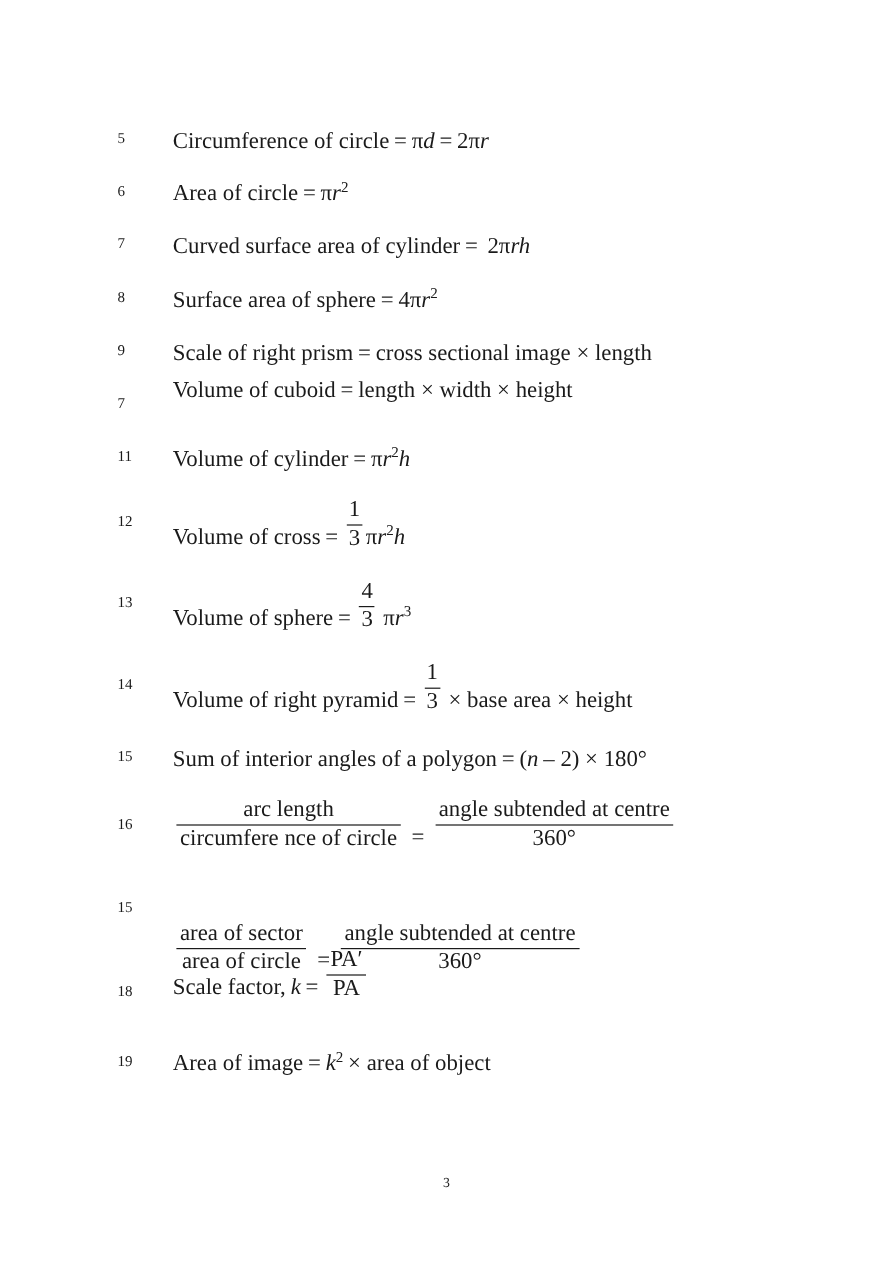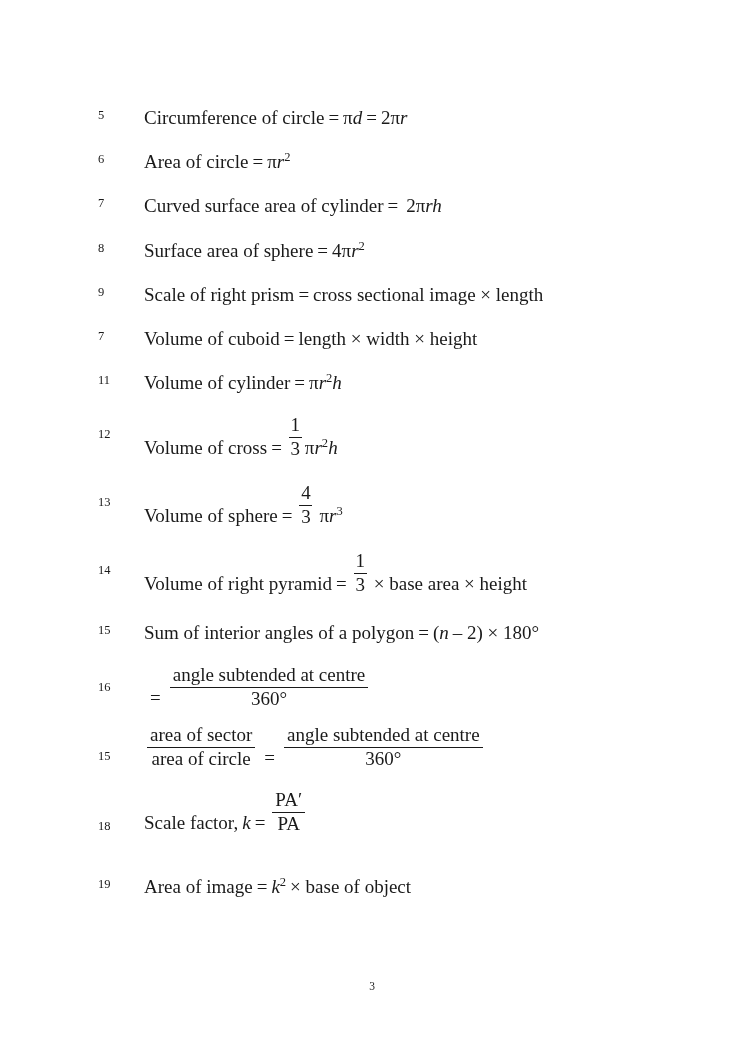--- a/index.html
+++ b/index.html
@@ -144,21 +144,21 @@
     <div class="item-num" style="top:286px">9</div>
     <div class="item-body" style="top:285px">
       <span>Scale of right prism</span>
         <span class="sp"></span>
         <span>=</span>
         <span class="sp"></span>
         <span>cross sectional image × length</span>
     </div>
 
     <div class="item-num" style="top:330px">7</div>
-    <div class="item-body" style="top:329px">
+    <div class="item-body" style="top:316px">
       <span>Volume of cuboid</span>
         <span class="sp"></span>
         <span>=</span>
         <span class="sp"></span>
         <span>length × width × height</span>
     </div>
 
     <div class="item-num" style="top:374px">11</div>
     <div class="item-body" style="top:373px">
       <span>Volume of cylinder</span>
@@ -219,30 +219,35 @@
         <span>=</span>
         <span class="sp"></span>
         <span>(</span>
         <i>n</i>
         <span class="sp"></span>
         <span>– 2) × 180°</span>
     </div>
 
     <div class="item-num" style="top:681px">16</div>
     <div class="item-body" style="top:665px">
+      <span class="frac wide">
+        <span class="num">arc length</span>
+        <span class="bar"></span>
+        <span class="den">circumfere nce of circle</span>
+      </span>
       <span class="eq-between">=</span>
       <span class="frac wide">
         <span class="num">angle  subtended  at centre</span>
         <span class="bar"></span>
         <span class="den">360°</span>
       </span>
     </div>
 
     <div class="item-num" style="top:750px">15</div>
-    <div class="item-body" style="top:725px">
+    <div class="item-body" style="top:768px">
       <span class="frac wide">
         <span class="num">area of sector</span>
         <span class="bar"></span>
         <span class="den">area of circle</span>
       </span>
       <span class="eq-between">=</span>
       <span class="frac wide">
         <span class="num">angle  subtended  at centre</span>
         <span class="bar"></span>
         <span class="den">360°</span>
@@ -265,19 +270,19 @@
     </div>
 
     <div class="item-num" style="top:878px">19</div>
     <div class="item-body" style="top:877px">
       <span>Area of image</span>
         <span class="sp"></span>
         <span>=</span>
         <span class="sp"></span>
         <span><i>k</i><sup>2</sup></span>
         <span class="sp"></span>
-        <span>× base of object</span>
+        <span>× area of object</span>
     </div>
 
   </div>
 
   <div class="page-number" style="top:980px">3</div>
 </div>
 
 </body></html>

